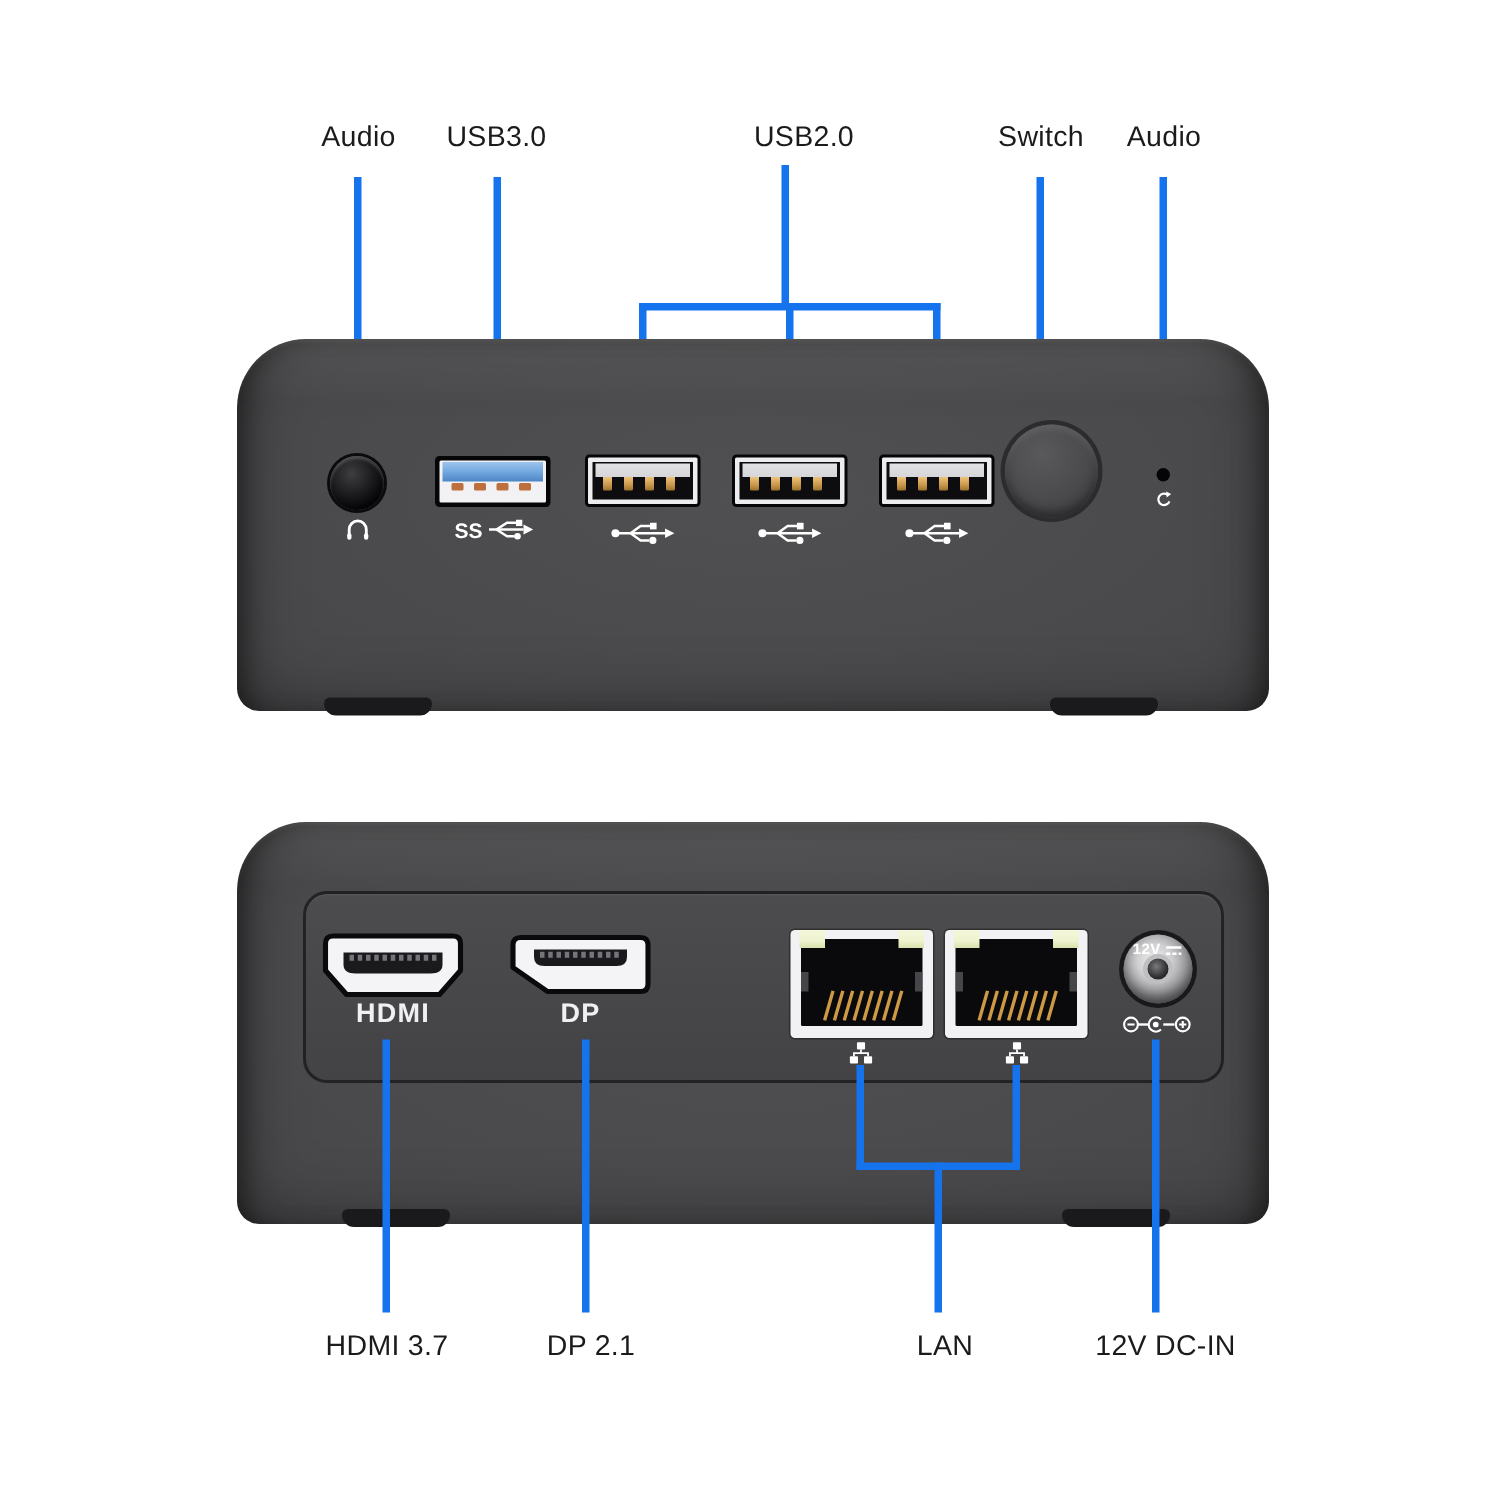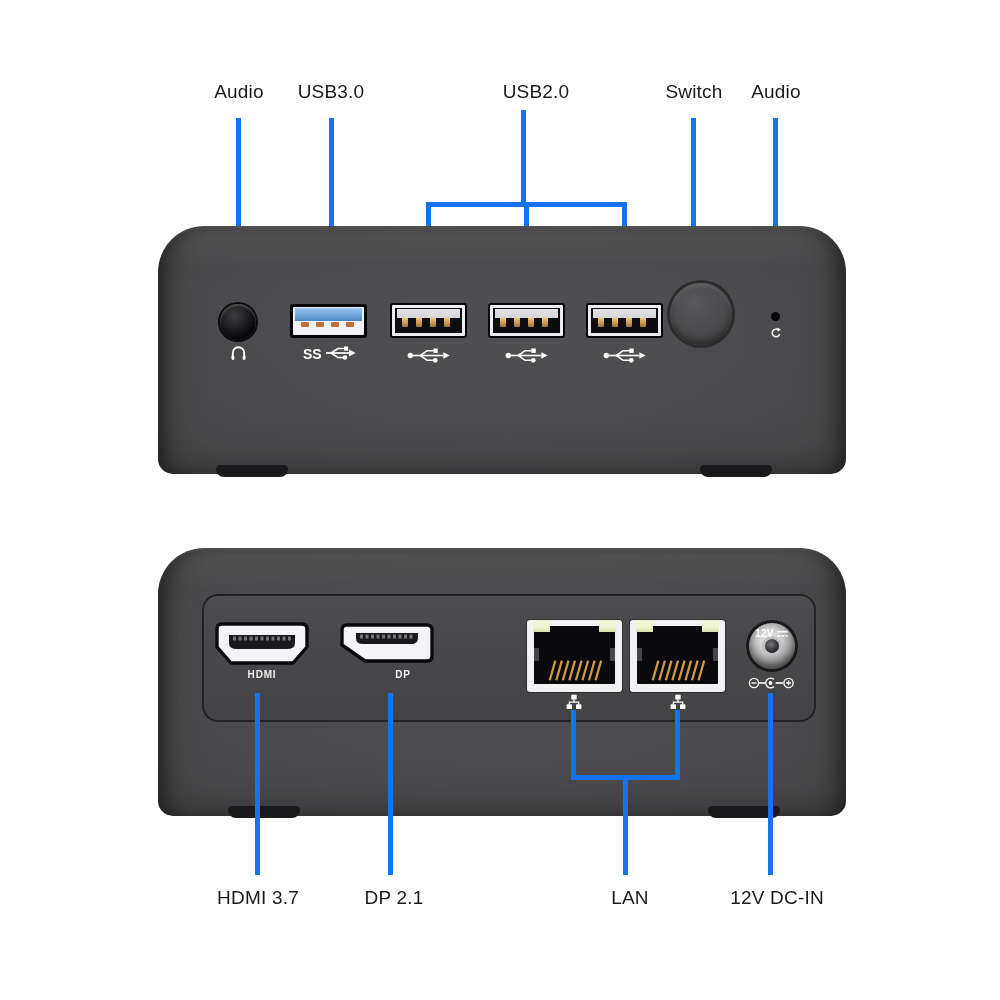--- a/index.html
+++ b/index.html
@@ -53,21 +53,21 @@
   .usb2 .pin{position:absolute;top:10px;width:6px;height:9px;background:linear-gradient(180deg,#ecc47c,var(--pin-gold,#c9964a) 60%,#9c7230);border-radius:0 0 1px 1px;}
   .pwr{
     position:absolute;left:670px;top:283px;width:62px;height:62px;border-radius:50%;
     background:radial-gradient(circle at 40% 32%, #59595b 0%, #4a4a4c 55%, #3d3d3f 88%);
     box-shadow:0 0 0 3px rgba(18,18,20,.55), inset 0 3px 4px rgba(255,255,255,.10), inset 0 -4px 6px rgba(0,0,0,.35);
   }
   .pinhole{position:absolute;left:771px;top:312px;width:9px;height:9px;border-radius:50%;background:#050507;}
   
   .portlbl{
     position:absolute;height:16px;line-height:16px;text-align:center;
-    font-size:10px;font-weight:bold;color:#f0f0f2;letter-spacing:.8px;
+    font-size:18px;font-weight:bold;color:#f0f0f2;letter-spacing:.8px;
   }
   .lan{position:absolute;top:620px;width:95px;height:72px;background:var(--port-white,#f2f2f4);border-radius:3px;box-shadow:0 0 0 1px rgba(0,0,0,.35);}
   .lan .cav{position:absolute;left:7px;right:7px;top:6px;bottom:8px;background:#0a0a0c;border-radius:1px;overflow:hidden;}
   .lan .led{position:absolute;top:0;width:17px;height:12px;background:linear-gradient(180deg,#f4f7da,var(--led-pale,#eef3cf) 60%,#d9e0ac);}
   .lan .notch{position:absolute;top:22px;width:5px;height:13px;background:#46464a;}
   .lan .pins{position:absolute;left:12px;bottom:2px;}
   .dcjack{
     position:absolute;left:749px;top:623px;width:46px;height:46px;border-radius:50%;
     background:radial-gradient(circle at 45% 38%, #f0f0f0 0%, #cfcfd1 30%, #9a9a9c 56%, #6b6b6d 76%, #525254 100%);
     box-shadow:0 0 0 3px #19191b, inset 0 -5px 7px rgba(0,0,0,.35);
@@ -226,21 +226,21 @@
         <rect x="33" y="11.5" width="3" height="4"></rect>
       <rect x="38.5" y="11.5" width="3" height="4"></rect>
         <rect x="44" y="11.5" width="3" height="4"></rect>
         <rect x="49.5" y="11.5" width="3" height="4"></rect>
       <rect x="55" y="11.5" width="3" height="4"></rect>
         <rect x="60.5" y="11.5" width="3" height="4"></rect>
         <rect x="66" y="11.5" width="3" height="4"></rect>
       <rect x="71.5" y="11.5" width="3" height="4"></rect>
     </g>
   </svg>
-  <div class="portlbl" style="left:354px;top:667px;width:98px">DP</div>
+  <div class="portlbl" style="left:338px;top:667px;width:98px">DP</div>
 
   <div class="lan" style="left:527px">
     <div class="cav">
       <div class="notch" style="left:0"></div>
       <div class="notch" style="right:0"></div>
       <svg class="pins" width="58" height="26" viewBox="0 0 62 26">
         <g stroke="#cf9a45" stroke-width="2.4" fill="none">
           <path d="M4 25 L10 4"></path>
             <path d="M11 25 L17 4"></path>
             <path d="M18 25 L24 4"></path>

